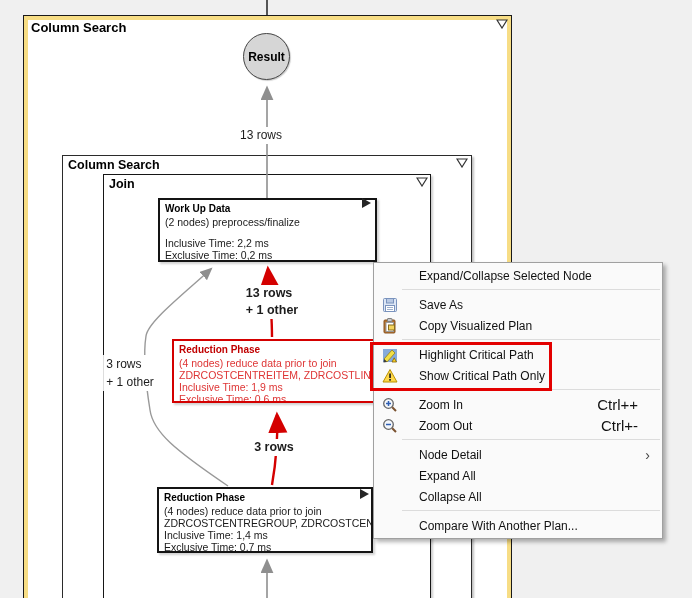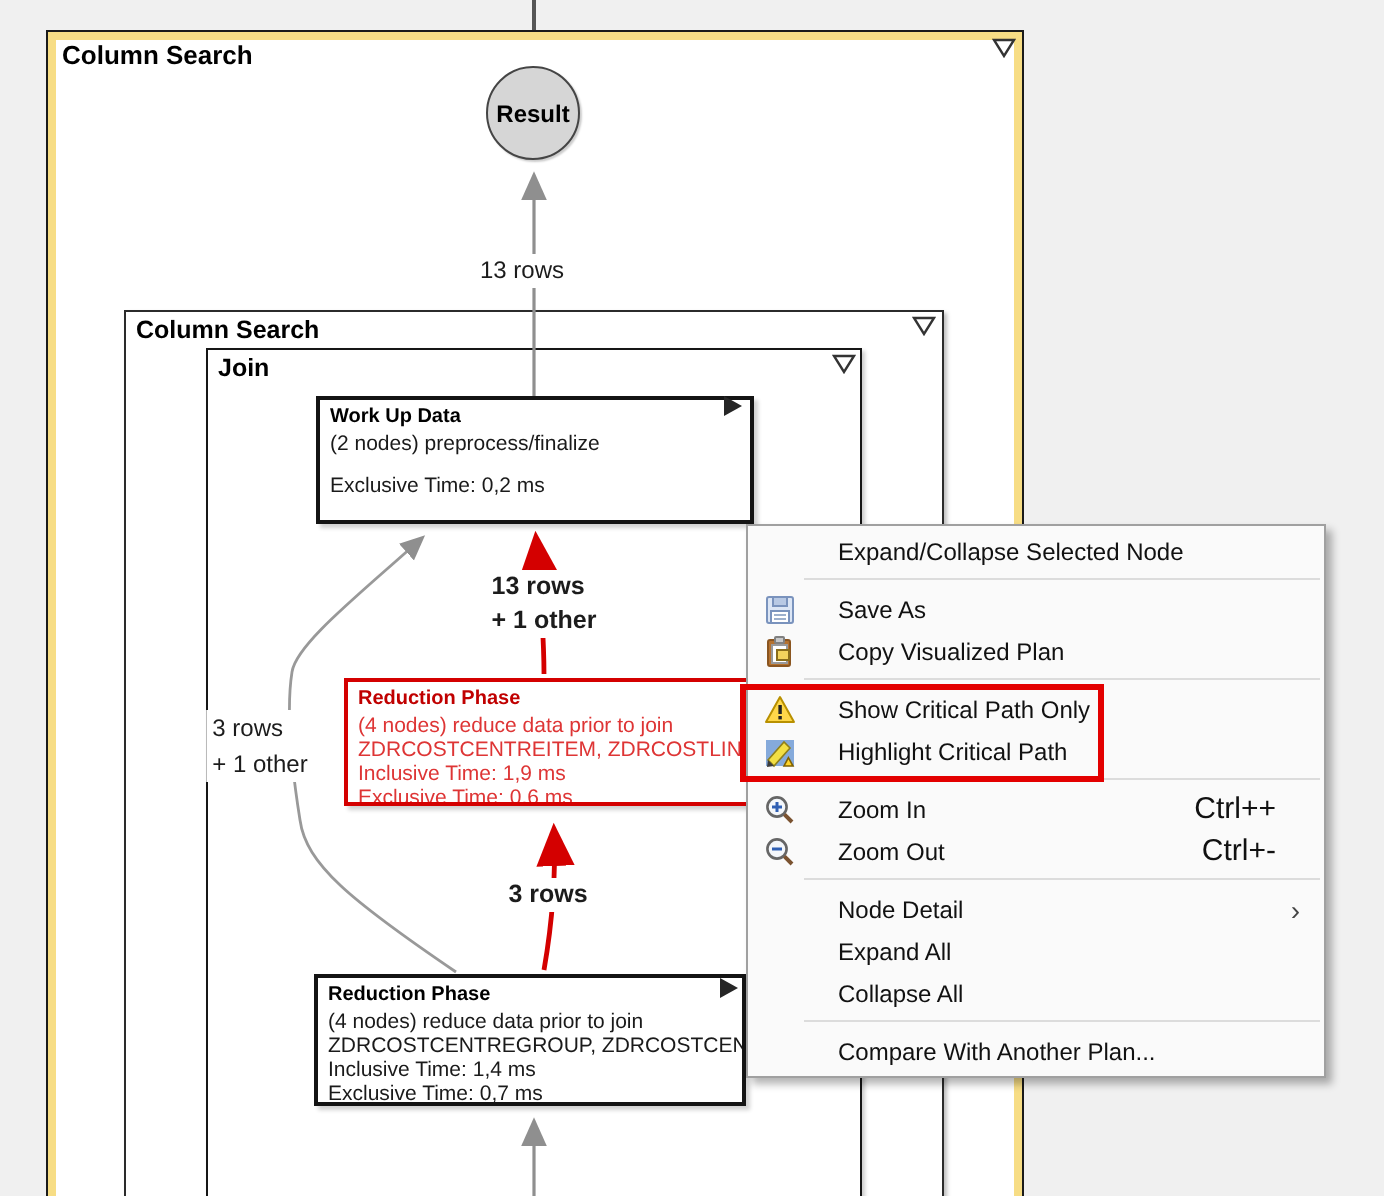--- a/index.html
+++ b/index.html
@@ -134,20 +134,21 @@
     <div>+ 1 other</div>
   </div>
   <div class="elabel" id="lbl-3rows">3 rows</div>
 
   <div id="result-node">Result</div>
 
   <div class="node" id="node-workup">
     <div class="t">Work Up Data</div>
     <div class="l">(2 nodes) preprocess/finalize</div>
     <div class="gap"></div>
+    <div class="l">Inclusive Time: 2,2 ms</div>
     <div class="l">Exclusive Time: 0,2 ms</div>
   </div>
   <div class="node-expander" id="expander-workup"></div>
 
   <div class="node" id="node-mid">
     <div class="t">Reduction Phase</div>
     <div class="l">(4 nodes) reduce data prior to join</div>
     <div class="l">ZDRCOSTCENTREITEM, ZDRCOSTLINEI</div>
     <div class="l">Inclusive Time: 1,9 ms</div>
     <div class="l">Exclusive Time: 0,6 ms</div>
@@ -188,38 +189,38 @@
           <rect x="4" y="4.5" width="7.5" height="9" fill="#fff" stroke="#999"></rect>
           <rect x="6.5" y="7" width="6" height="5" fill="#f3d35d" stroke="#8a6d1c"></rect>
         </svg>
       </span>
       <span class="mi-label">Copy Visualized Plan</span>
     </div>
     <div class="menu-sep"></div>
     <div class="menu-item">
       <span class="mi-icon">
         <svg width="16" height="16" viewBox="0 0 16 16">
-          <polygon points="8,1.5 15,14 1,14" fill="#ffd84a" stroke="#b89000" stroke-width="1" stroke-linejoin="round"></polygon>
-          <rect x="7.2" y="5.5" width="1.7" height="4.5" fill="#222"></rect>
-          <rect x="7.2" y="11" width="1.7" height="1.7" fill="#222"></rect>
-        </svg>
-      </span>
-      <span class="mi-label">Show Critical Path Only</span>
-    </div>
-    <div class="menu-item">
-      <span class="mi-icon">
-        <svg width="16" height="16" viewBox="0 0 16 16">
           <rect x="1" y="2" width="14" height="13" fill="#85aadb"></rect>
           <polygon points="2,12 10,3 13,6 5,15" fill="#f2df44" stroke="#8f7f1a" stroke-width="0.8"></polygon>
           <polygon points="2,12 5,15 1.5,15.5" fill="#3c3c3c"></polygon>
           <polygon points="10,15 14.5,15 12.2,10.8" fill="#ffd42a" stroke="#806000" stroke-width="0.8"></polygon>
         </svg>
       </span>
       <span class="mi-label">Highlight Critical Path</span>
     </div>
+    <div class="menu-item">
+      <span class="mi-icon">
+        <svg width="16" height="16" viewBox="0 0 16 16">
+          <polygon points="8,1.5 15,14 1,14" fill="#ffd84a" stroke="#b89000" stroke-width="1" stroke-linejoin="round"></polygon>
+          <rect x="7.2" y="5.5" width="1.7" height="4.5" fill="#222"></rect>
+          <rect x="7.2" y="11" width="1.7" height="1.7" fill="#222"></rect>
+        </svg>
+      </span>
+      <span class="mi-label">Show Critical Path Only</span>
+    </div>
     <div class="menu-sep"></div>
     <div class="menu-item">
       <span class="mi-icon">
         <svg width="16" height="16" viewBox="0 0 16 16">
           <circle cx="6.5" cy="6.5" r="4.8" fill="#f4f7fb" stroke="#666" stroke-width="1.3"></circle>
           <line x1="10.2" y1="10.2" x2="14" y2="14" stroke="#7a5230" stroke-width="2"></line>
           <line x1="4" y1="6.5" x2="9" y2="6.5" stroke="#2f5fb3" stroke-width="1.5"></line>
           <line x1="6.5" y1="4" x2="6.5" y2="9" stroke="#2f5fb3" stroke-width="1.5"></line>
         </svg>
       </span>

